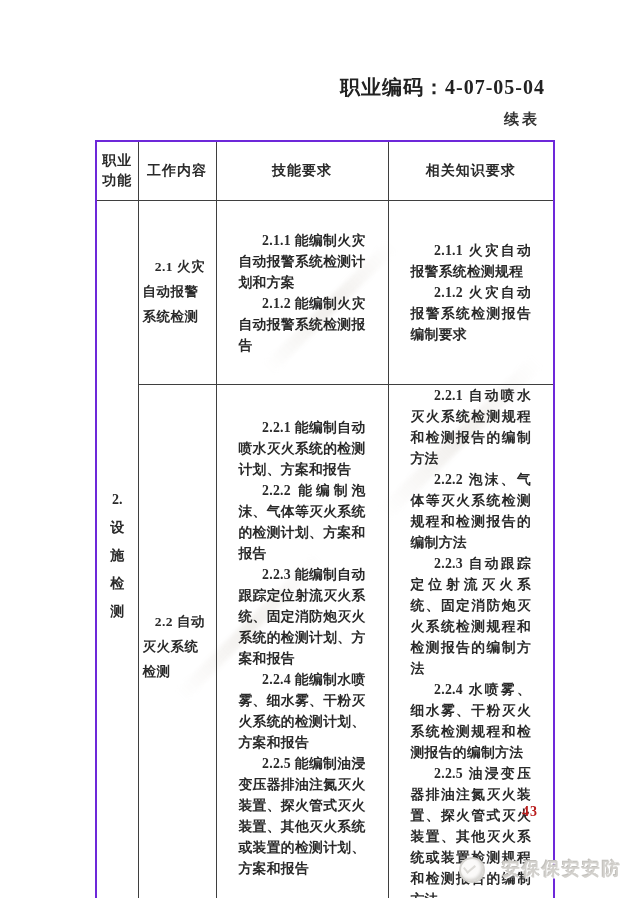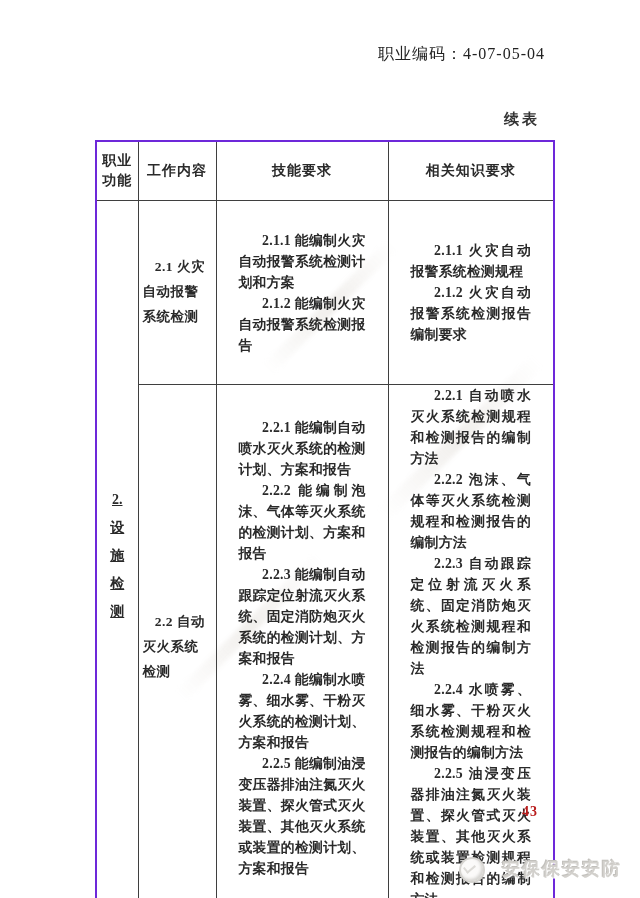--- a/index.html
+++ b/index.html
@@ -3,22 +3,22 @@
 <meta charset="utf-8">
 <style>
   html,body{margin:0;padding:0;}
   body{
     width:640px;height:898px;position:relative;background:#ffffff;
     font-family:"Liberation Serif","DejaVu Serif",serif;
     color:#262626;overflow:hidden;
   }
   
   .job-code{
-    position:absolute;top:44px;right:95px;
-    font-size:16px;font-weight:400;letter-spacing:1px;color:#222;
+    position:absolute;top:74px;right:95px;
+    font-size:20px;font-weight:700;letter-spacing:1px;color:#222;
   }
   .continued{
     position:absolute;top:110px;right:100px;
     font-size:15px;font-weight:600;letter-spacing:3px;color:#333;font-family:Liberation Serif, serif;
   }
   
   table.main{
     position:absolute;left:95px;top:140px;width:458px;
     border-collapse:collapse;table-layout:fixed;
   }
@@ -32,21 +32,21 @@
   col.c-skill{width:172px;}
   col.c-know{width:166px;}
   th.hd{
     height:58px;font-size:14px;text-align:center;font-weight:600;
     letter-spacing:1px;padding:0 2px;line-height:1.45;
   }
   
   td.func-cell{text-align:center;}
   .func-text{
     display:inline-block;width:1.15em;font-size:14px;line-height:2.0;
-    word-break:break-all;text-align:center;letter-spacing:0;text-decoration:underline;
+    word-break:break-all;text-align:center;letter-spacing:0;
   }
   
   td.work-cell{padding:16px 4px;}
   .work-text{
     font-size:13.5px;line-height:1.85;text-align:left;
     text-indent:0.9em;word-break:break-all;letter-spacing:0.5px;
   }
   
   td.para-cell{padding:0 22px;}
   .para-cell p{

